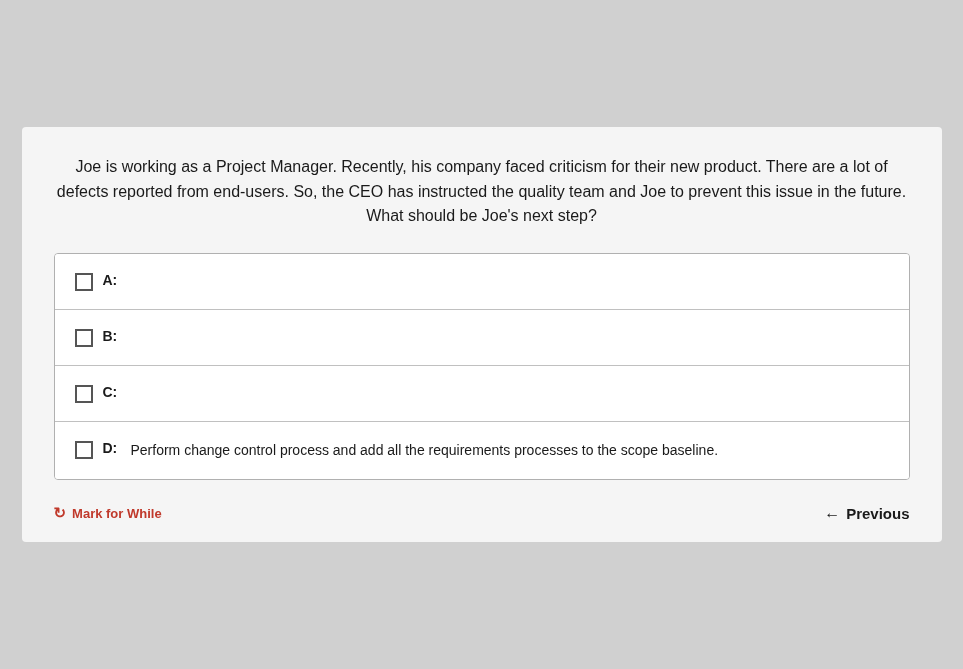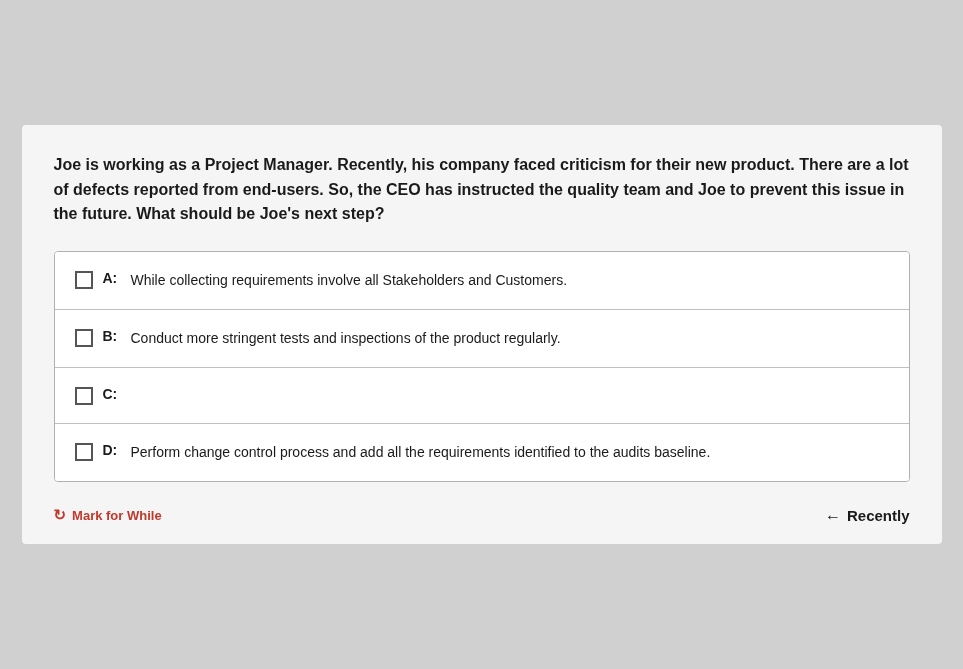--- a/index.html
+++ b/index.html
@@ -20,24 +20,25 @@
 
     .card {
       background-color: #f5f5f5;
       width: 920px;
       padding: 28px 32px 20px 32px;
       border-radius: 4px;
     }
 
     .question-text {
       font-size: 16px;
-      font-weight: 700;
+      font-weight: 400;
       line-height: 1.55;
       color: #1a1a1a;
       margin-bottom: 24px;
+      text-align: center;
     }
 
     .options-container {
       display: flex;
       flex-direction: column;
       gap: 0;
       border: 1px solid #b0b0b0;
       border-radius: 4px;
       overflow: hidden;
       margin-bottom: 20px;
@@ -125,46 +126,44 @@
 
 <div class="card">
 
   <div class="question-text">Joe is working as a Project Manager. Recently, his company faced criticism for their new product. There are a lot of defects reported from end-users. So, the CEO has instructed the quality team and Joe to prevent this issue in the future. What should be Joe's next step?</div>
 
   <div class="options-container">
 
     <div class="option-row">
       <div class="option-checkbox"></div>
       <span class="option-label">A:</span>
-      <span class="option-text">While collecting requirements involve all Stakeholders and Customers.</span>
     </div>
 
     <div class="option-row">
       <div class="option-checkbox"></div>
       <span class="option-label">B:</span>
-      <span class="option-text">Conduct more stringent tests and inspections of the product regularly.</span>
     </div>
 
     <div class="option-row">
       <div class="option-checkbox"></div>
       <span class="option-label">C:</span>
     </div>
 
     <div class="option-row">
       <div class="option-checkbox"></div>
       <span class="option-label">D:</span>
-      <span class="option-text">Perform change control process and add all the requirements identified to the audits baseline.</span>
+      <span class="option-text">Perform change control process and add all the requirements processes to the scope baseline.</span>
     </div>
 
   </div>
 
   <div class="footer">
     <div class="mark-for-review">
       <span class="mark-icon">↻</span>
       <span>Mark for While</span>
     </div>
     <button class="previous-btn">
       <span class="arrow-left">←</span>
-      <span>Recently</span>
+      <span>Previous</span>
     </button>
   </div>
 
 </div>
 
 </body></html>

